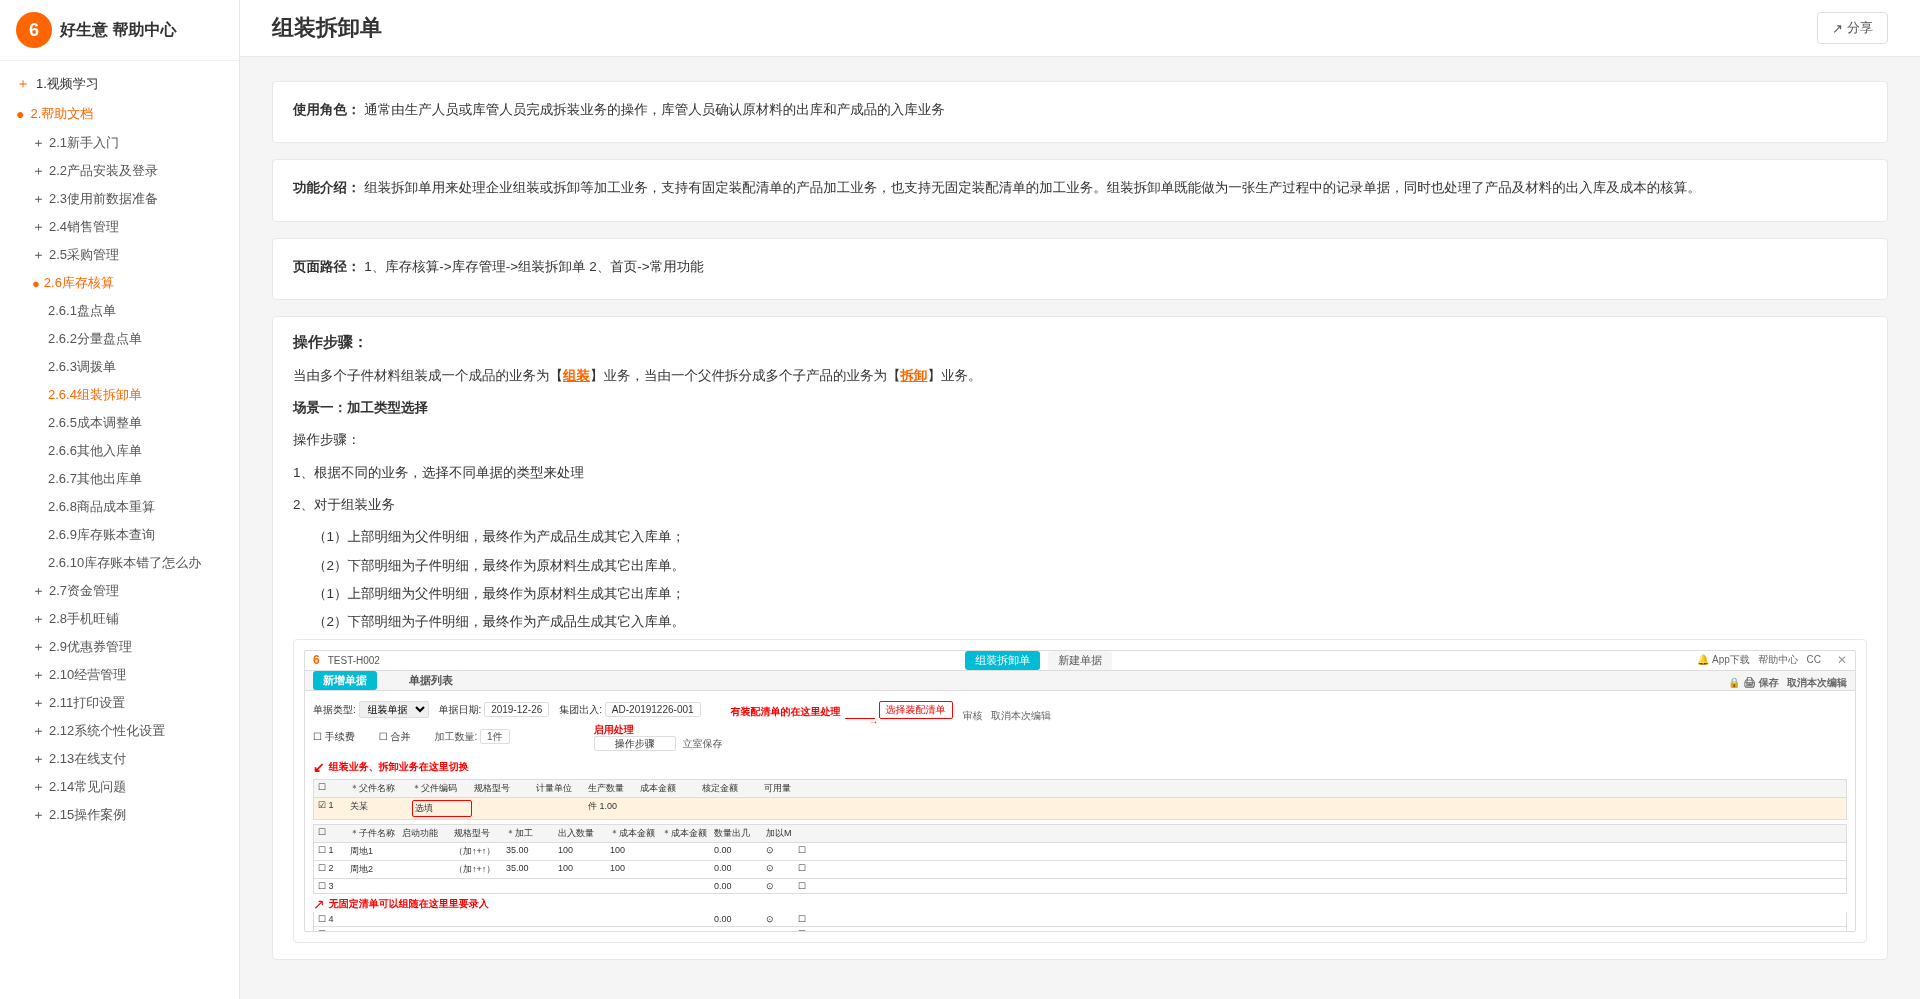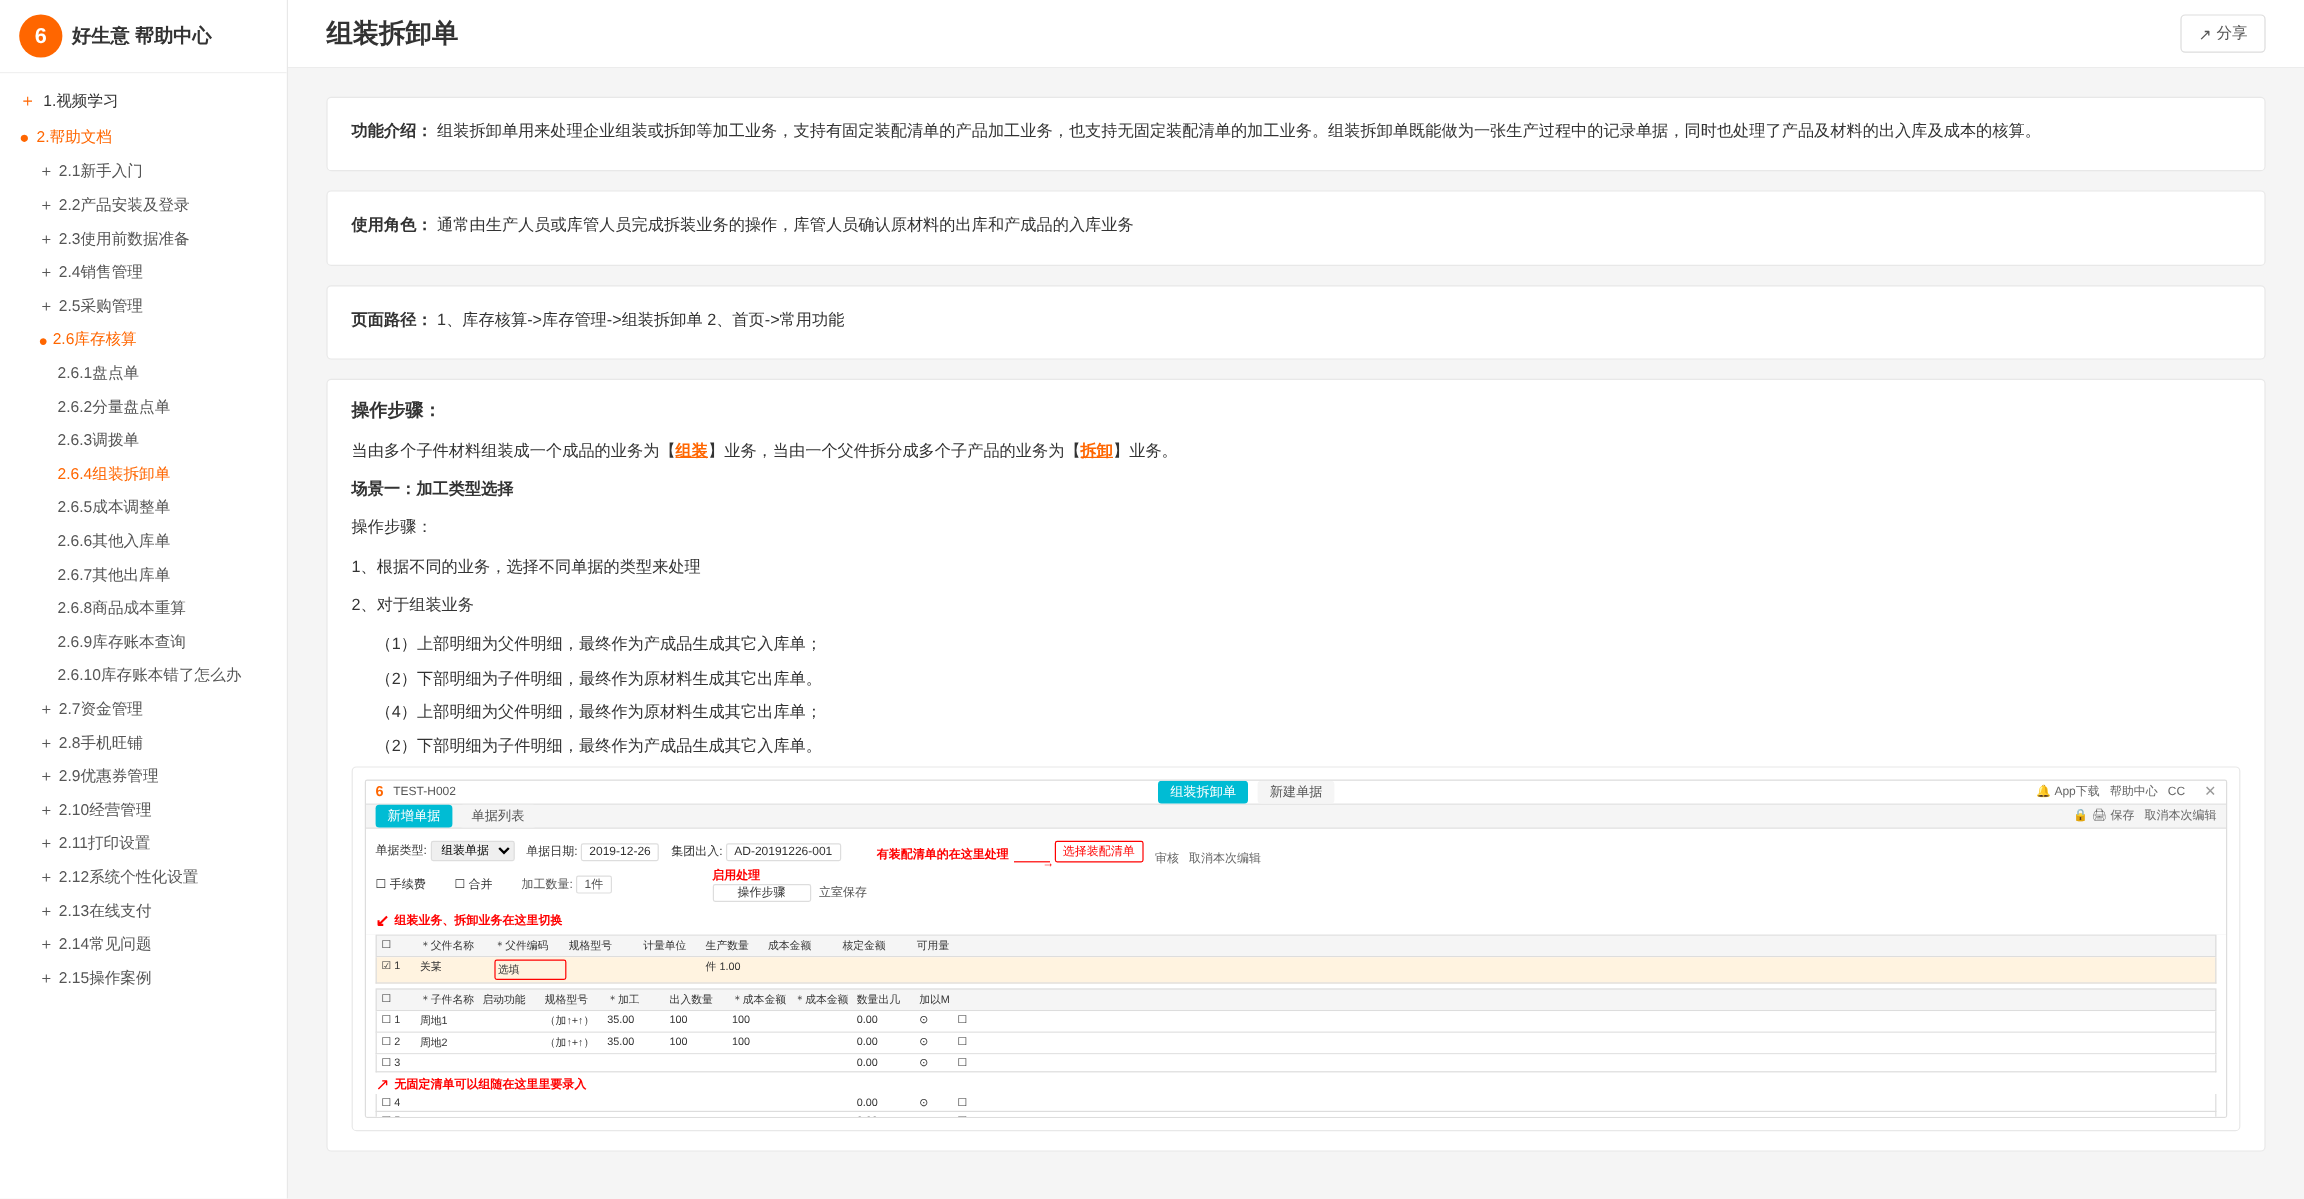--- a/index.html
+++ b/index.html
@@ -108,21 +108,21 @@
     }
     .mock-screenshot {
       width: 100%; height: 280px; background: #e8e8e8; position: relative; display: flex; flex-direction: column;
     }
     
     .mock-top-bar {
       background: #fff; height: 28px; display: flex; align-items: center; padding: 0 8px; gap: 8px; border-bottom: 1px solid #ddd; font-size: 11px;
     }
     .mock-tab-active { background: #00bcd4; color: #fff; padding: 2px 10px; border-radius: 3px; font-size: 11px; }
     .mock-tab { background: #f5f5f5; color: #555; padding: 2px 10px; border-radius: 3px; font-size: 11px; }
-    .mock-toolbar { background: #f5f5f5; height: 28px; display: flex; align-items: center; padding: 0 8px; gap: 6px; border-bottom: 1px solid #ddd; font-size: 11px; }
+    .mock-toolbar { background: #f5f5f5; height: 28px; display: flex; align-items: flex-end; padding: 0 8px; gap: 22px; border-bottom: 1px solid #ddd; font-size: 11px; font-weight: bold; }
 
     
     #main-content::-webkit-scrollbar { width: 6px; }
     #main-content::-webkit-scrollbar-thumb { background: #ccc; border-radius: 3px; }
     #nav-tree::-webkit-scrollbar { width: 4px; }
     #nav-tree::-webkit-scrollbar-thumb { background: #ccc; border-radius: 3px; }
   </style>
 </head>
 <body>
 
@@ -231,29 +231,29 @@
     <h1 id="page-title">组装拆卸单</h1>
     <button id="share-btn">
       <span>↗</span>
       <span>分享</span>
     </button>
   </div>
   <div id="main-content">
 
     <div class="content-block">
       <p>
+        <span class="bold">使用角色：</span>
+        <span>通常由生产人员或库管人员完成拆装业务的操作，库管人员确认原材料的出库和产成品的入库业务</span>
+      </p>
+    </div>
+
+    <div class="content-block">
+      <p>
         <span class="bold">功能介绍：</span>
         <span>组装拆卸单用来处理企业组装或拆卸等加工业务，支持有固定装配清单的产品加工业务，也支持无固定装配清单的加工业务。组装拆卸单既能做为一张生产过程中的记录单据，同时也处理了产品及材料的出入库及成本的核算。</span>
-      </p>
-    </div>
-
-    <div class="content-block">
-      <p>
-        <span class="bold">使用角色：</span>
-        <span>通常由生产人员或库管人员完成拆装业务的操作，库管人员确认原材料的出库和产成品的入库业务</span>
       </p>
     </div>
 
     <div class="content-block">
       <p>
         <span class="bold">页面路径：</span>
         <span>1、库存核算-&gt;库存管理-&gt;组装拆卸单 2、首页-&gt;常用功能</span>
       </p>
     </div>
 
@@ -272,21 +272,21 @@
 
       <div class="step-item">1、根据不同的业务，选择不同单据的类型来处理</div>
 
       <div class="step-item">2、对于组装业务</div>
       <div class="sub-step">
         <div class="sub-step-item">（1）上部明细为父件明细，最终作为产成品生成其它入库单；</div>
         <div class="sub-step-item">（2）下部明细为子件明细，最终作为原材料生成其它出库单。</div>
       </div>
 
       <div class="sub-step">
-        <div class="sub-step-item">（4）上部明细为父件明细，最终作为原材料生成其它出库单；</div>
+        <div class="sub-step-item">（1）上部明细为父件明细，最终作为原材料生成其它出库单；</div>
         <div class="sub-step-item">（2）下部明细为子件明细，最终作为产成品生成其它入库单。</div>
       </div>
 
       <div class="screenshot-container">
         <div class="screenshot-img">
           <div class="mock-screenshot">
 
             <div class="mock-top-bar">
               <span style="color:#f60;font-weight:bold;font-size:12px;">6</span>
               <span style="font-size:10px;color:#555;">TEST-H002</span>

